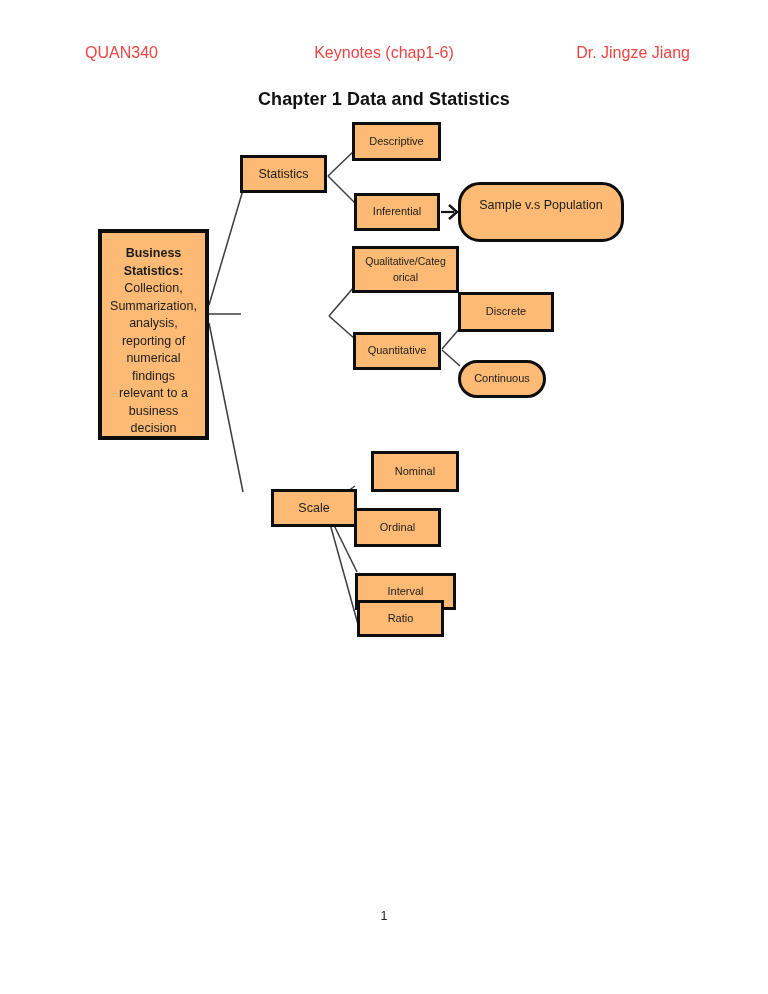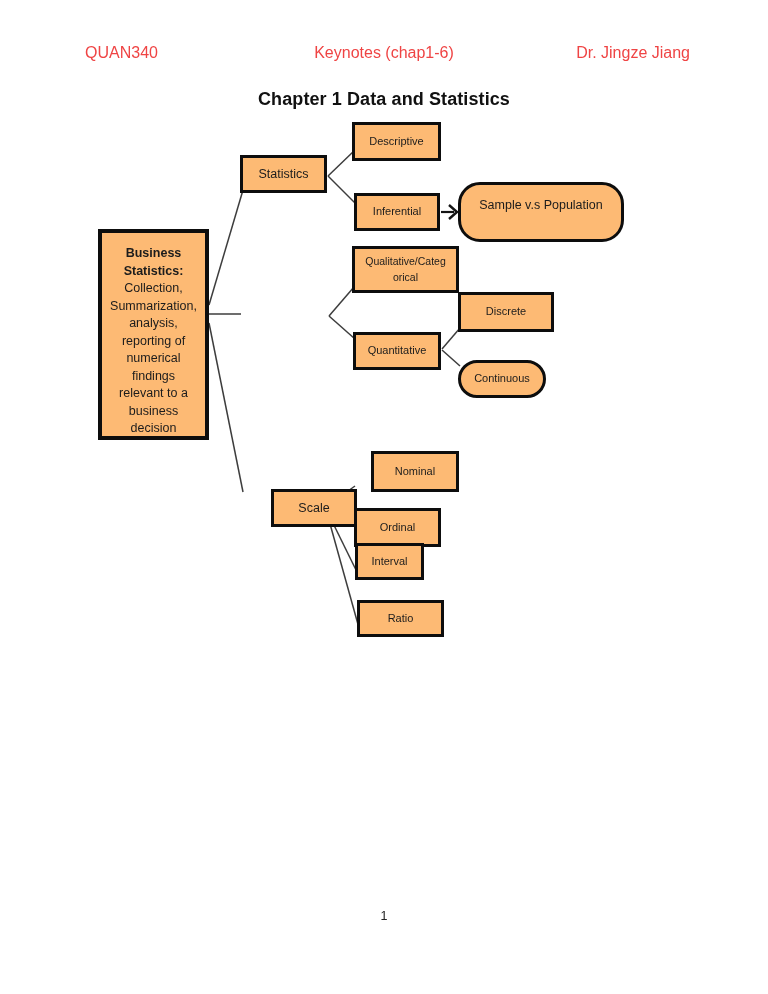--- a/index.html
+++ b/index.html
@@ -65,21 +65,21 @@
     padding-bottom: 14px;
   }
   .box-variables    { left: 240px; top: 299px; width: 88px;  height: 39px; }
   .box-qualitative  { left: 352px; top: 246px; width: 107px; height: 47px; font-size: 10.5px; }
   .box-discrete     { left: 458px; top: 292px; width: 96px;  height: 40px; }
   .box-quantitative { left: 353px; top: 332px; width: 88px;  height: 38px; }
   .box-continuous   { left: 458px; top: 360px; width: 88px;  height: 38px; border-radius: 19px; }
   .box-scale        { left: 240px; top: 489px; width: 86px;  height: 38px; margin-left: 31px; }
   .box-nominal      { left: 371px; top: 451px; width: 88px;  height: 41px; }
   .box-ordinal      { left: 354px; top: 508px; width: 87px;  height: 39px; }
-  .box-interval     { left: 355px; top: 543px; width: 69px;  height: 37px; text-align: right; }
+  .box-interval     { left: 355px; top: 573px; width: 101px;  height: 37px; text-align: right; }
   .box-ratio        { left: 357px; top: 600px; width: 87px;  height: 37px; }
 
   .page-number {
     position: absolute; top: 909px; left: 0; width: 768px;
     text-align: center; font-size: 12.5px; color: #222;
     z-index: 2;
   }
 </style>
 </head>
 <body>

